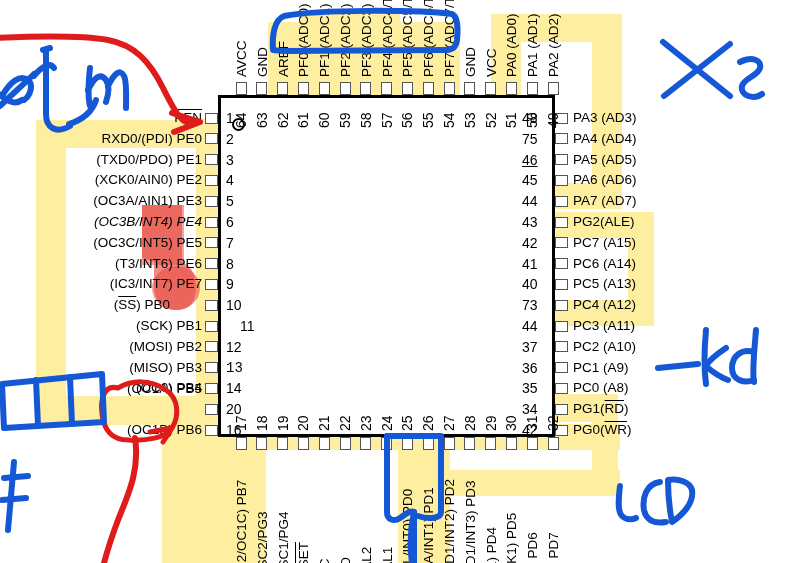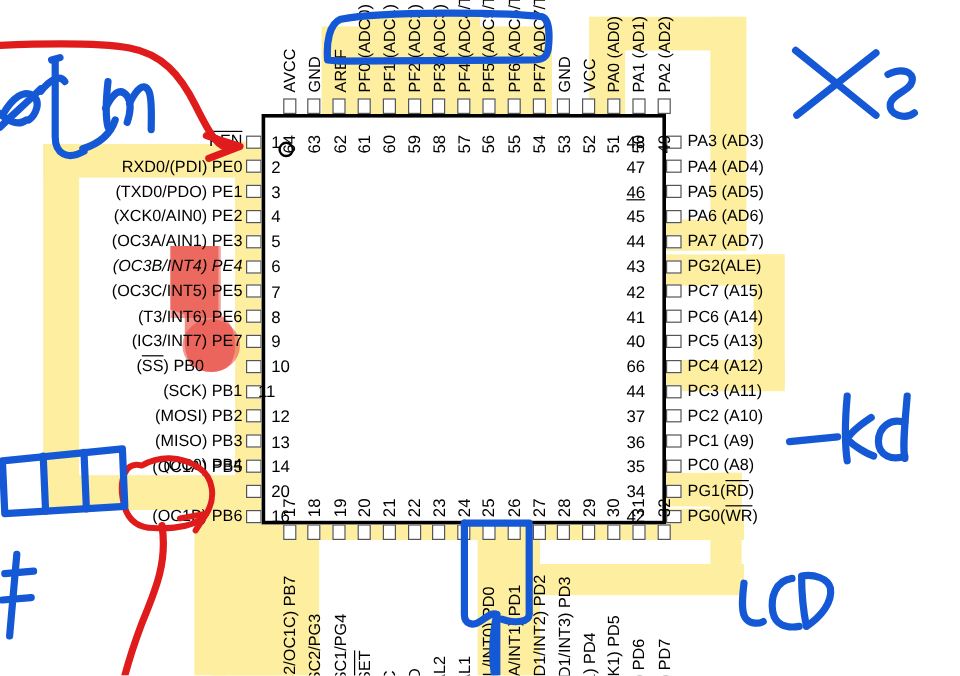--- a/index.html
+++ b/index.html
@@ -124,44 +124,44 @@
       <div class="pad lr" style="left: 205px; top: 258.1px;"></div>
       <div class="num" style="left: 226px; top: 256.6px;">8</div>
       <div class="lbl left" style="right: 598px; top: 256.6px;">(T3/INT6) PE6</div>
       <div class="pad lr" style="left: 205px; top: 278.9px;"></div>
       <div class="num" style="left: 226px; top: 277.4px;">9</div>
       <div class="lbl left" style="right: 598px; top: 277.4px;">(IC3/INT7) PE7</div>
       <div class="pad lr" style="left: 205px; top: 299.7px;"></div>
       <div class="num" style="left: 226px; top: 298.2px;">10</div>
       <div class="lbl left" style="right: 630px; top: 298.2px;">(<span class="ovl">SS</span>) PB0</div>
       <div class="pad lr" style="left: 205px; top: 320.5px;"></div>
-      <div class="num" style="left: 215px; top: 319px; text-align: right;">11</div>
+      <div class="num" style="left: 240px; top: 319px; text-align: right;">11</div>
       <div class="lbl left" style="right: 598px; top: 319px;">(SCK) PB1</div>
       <div class="pad lr" style="left: 205px; top: 341.3px;"></div>
       <div class="num" style="left: 226px; top: 339.8px;">12</div>
       <div class="lbl left" style="right: 598px; top: 339.8px;">(MOSI) PB2</div>
       <div class="pad lr" style="left: 205px; top: 362.1px;"></div>
-      <div class="num" style="left: 226px; top: 360.6px;">13</div>
+      <div class="num" style="left: 226px; top: 360.6px; font-family: Liberation Mono, monospace;">13</div>
       <div class="lbl left" style="right: 598px; top: 360.6px;">(MISO) PB3</div>
       <div class="pad lr" style="left: 205px; top: 382.9px;"></div>
       <div class="num" style="left: 226px; top: 381.4px;">14</div>
       <div class="lbl left" style="right: 598px; top: 381.4px;">(OC0) PB4</div>
       <div class="pad lr" style="left: 205px; top: 403.7px;"></div>
       <div class="num" style="left: 226px; top: 402.2px;">20</div>
       <div class="lbl left" style="right: 598px; top: 382px;">(OC1A) PB5</div>
       <div class="pad lr" style="left: 205px; top: 424.5px;"></div>
       <div class="num" style="left: 226px; top: 423px;">16</div>
       <div class="lbl left" style="right: 598px; top: 423px;">(OC1B) PB6</div>
     </div>
   <div id="pins-right">
       <div class="pad lr" style="left: 555px; top: 112.5px;"></div>
       <div class="num" style="left: 522px; top: 111px;">48</div>
       <div class="lbl" style="left: 573px; top: 111px;">PA3 (AD3)</div>
       <div class="pad lr" style="left: 555px; top: 133.3px;"></div>
-      <div class="num" style="left: 522px; top: 131.8px;">47</div>
+      <div class="num" style="left: 522px; top: 131.8px;">75</div>
       <div class="lbl" style="left: 573px; top: 131.8px;">PA4 (AD4)</div>
       <div class="pad lr" style="left: 555px; top: 154.1px;"></div>
       <div class="num" style="left: 522px; top: 152.6px; text-decoration: underline;">46</div>
       <div class="lbl" style="left: 573px; top: 152.6px;">PA5 (AD5)</div>
       <div class="pad lr" style="left: 555px; top: 174.9px;"></div>
       <div class="num" style="left: 522px; top: 173.4px;">45</div>
       <div class="lbl" style="left: 573px; top: 173.4px; text-align: center;">PA6 (AD6)</div>
       <div class="pad lr" style="left: 555px; top: 195.7px;"></div>
       <div class="num" style="left: 522px; top: 194.2px;">44</div>
       <div class="lbl" style="left: 573px; top: 194.2px;">PA7 (AD7)</div>
@@ -171,21 +171,21 @@
       <div class="pad lr" style="left: 555px; top: 237.3px;"></div>
       <div class="num" style="left: 522px; top: 235.8px;">42</div>
       <div class="lbl" style="left: 573px; top: 235.8px;">PC7 (A15)</div>
       <div class="pad lr" style="left: 555px; top: 258.1px;"></div>
       <div class="num" style="left: 522px; top: 256.6px;">41</div>
       <div class="lbl" style="left: 573px; top: 256.6px;">PC6 (A14)</div>
       <div class="pad lr" style="left: 555px; top: 278.9px;"></div>
       <div class="num" style="left: 522px; top: 277.4px;">40</div>
       <div class="lbl" style="left: 573px; top: 277.4px;">PC5 (A13)</div>
       <div class="pad lr" style="left: 555px; top: 299.7px;"></div>
-      <div class="num" style="left: 522px; top: 298.2px;">66</div>
+      <div class="num" style="left: 522px; top: 298.2px;">73</div>
       <div class="lbl" style="left: 573px; top: 298.2px;">PC4 (A12)</div>
       <div class="pad lr" style="left: 555px; top: 320.5px;"></div>
       <div class="num" style="left: 522px; top: 319px;">44</div>
       <div class="lbl" style="left: 573px; top: 319px;">PC3 (A11)</div>
       <div class="pad lr" style="left: 555px; top: 341.3px;"></div>
       <div class="num" style="left: 522px; top: 339.8px;">37</div>
       <div class="lbl" style="left: 573px; top: 339.8px;">PC2 (A10)</div>
       <div class="pad lr" style="left: 555px; top: 362.1px;"></div>
       <div class="num" style="left: 522px; top: 360.6px;">36</div>
       <div class="lbl" style="left: 573px; top: 360.6px;">PC1 (A9)</div>

